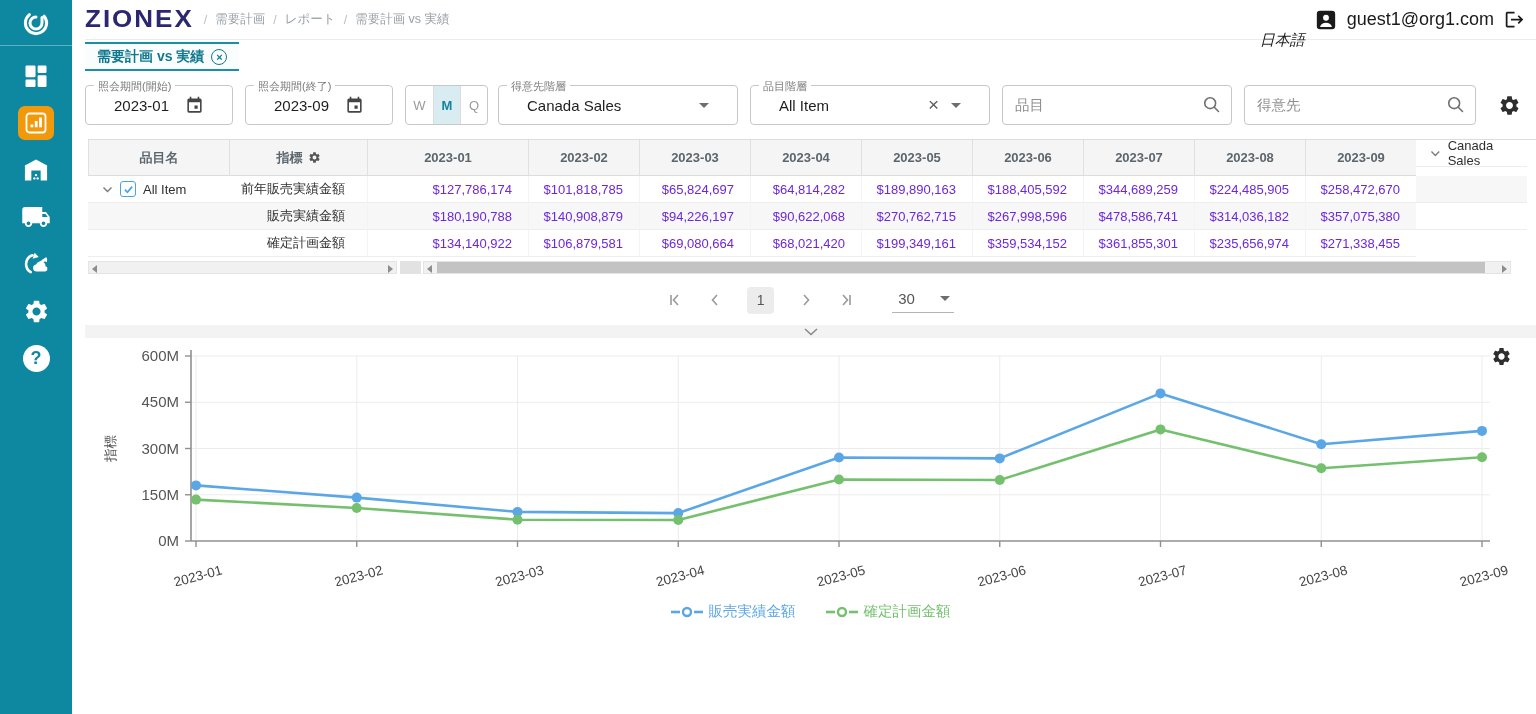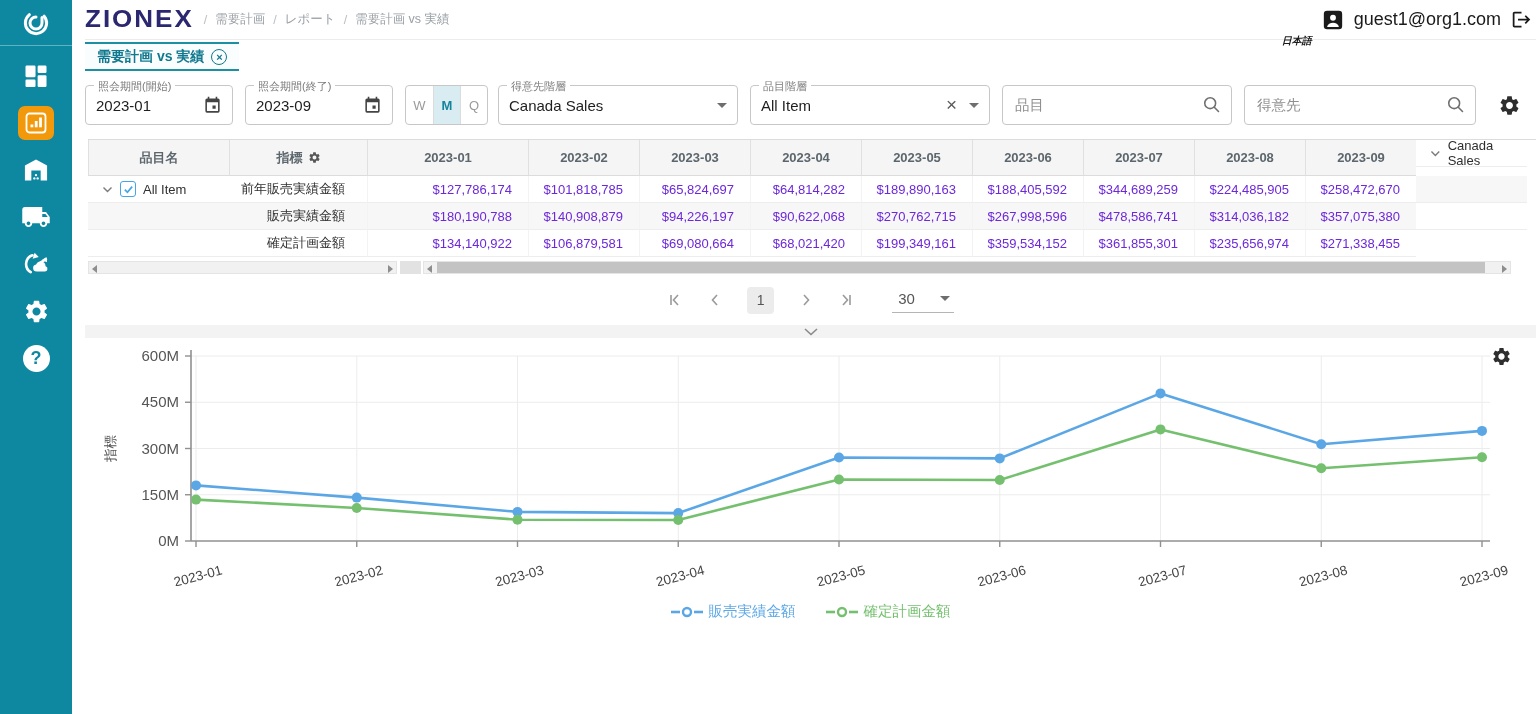--- a/index.html
+++ b/index.html
@@ -18,42 +18,42 @@
   .sb-item.active { background:#f2980b; border-radius:7px; }
   .help-circle { width:27px; height:27px; background:#fff; border-radius:50%;
     display:flex; align-items:center; justify-content:center;
     color:#0e87a0; font-weight:bold; font-size:18px; }
 
   
   .main { flex:1; display:flex; flex-direction:column; padding:0 0 0 13px; }
 
   
   .topbar { height:40px; display:flex; align-items:center; border-bottom:1px solid #ececec;
-    padding-right:4px; }
+    padding-right:11px; }
   .logo-text { font-size:26px; font-weight:800; color:#2b2770; letter-spacing:2px;
     transform:scaleY(.92); margin-right:10px; }
   .breadcrumb { display:flex; align-items:center; gap:8px; font-size:12.5px; color:#9aa0a6; }
   .breadcrumb .sep { color:#b9bfc4; }
   .topbar-right { margin-left:auto; display:flex; align-items:center; gap:10px; }
-  .lang { font-family:"Liberation Serif",serif; font-style:italic; font-weight:700;
-    font-size:10px; color:#1a1a1a; cursor:pointer;margin-top:42px; }
+  .lang { font-family:"Liberation Serif",serif; font-style:italic; font-weight:400;
+    font-size:15px; color:#1a1a1a; cursor:pointer;margin-top:42px; }
   .user-email { font-size:18px; color:#1a1a1a; }
 
   
   .tabbar { height:31px; display:flex; align-items:flex-end; }
   .tab { display:flex; align-items:center; gap:7px; height:29px; padding:0 12px;
     border-top:2px solid #1d8fa5; border-bottom:2px solid #1d8fa5; background:#fafdfe;
     color:#10798f; font-size:14px; font-weight:700; cursor:pointer; }
   .tab-close { width:16px; height:16px; border:1.4px solid #10798f; border-radius:50%;
     display:flex; align-items:center; justify-content:center; font-size:11px; font-weight:700; }
 
   
   .filterbar { display:flex; align-items:center; margin-top:14px; height:40px; }
   .ffield { position:relative; border:1px solid #c7c7c7; border-radius:4px; height:40px;
-    background:#fff; display:flex; align-items:center; padding:0 10px; }
+    background:#fff; display:flex; align-items:center; padding:0 28px; }
   .flabel { position:absolute; top:-7px; left:8px; background:#fff; padding:0 4px;
     font-size:11px; color:#7a7a7a; white-space:nowrap; }
   .fvalue { font-size:15px; color:#1e1e1e; flex:1; }
   .w148{width:148px;margin-right:12px} .w240{width:240px;margin-right:12px}
   .caret { width:0; height:0; border-left:5px solid transparent; border-right:5px solid transparent;
     border-top:5.5px solid #6e6e6e; }
   .clear-x { color:#5c5c5c; font-size:19px; margin-right:12px; cursor:pointer; }
   .wmq { display:flex; border:1px solid #c7c7c7; border-radius:4px; overflow:hidden;
     height:40px; margin-right:10px; }
   .wmq span { width:27px; display:flex; align-items:center; justify-content:center;

